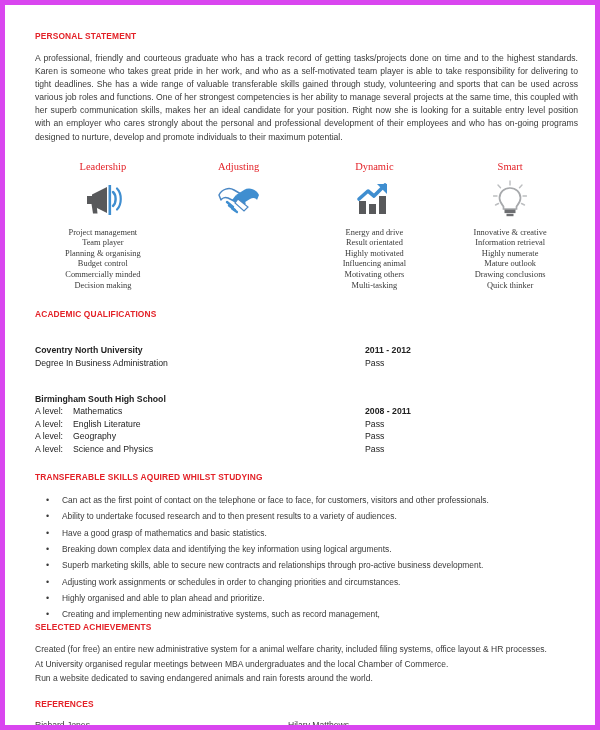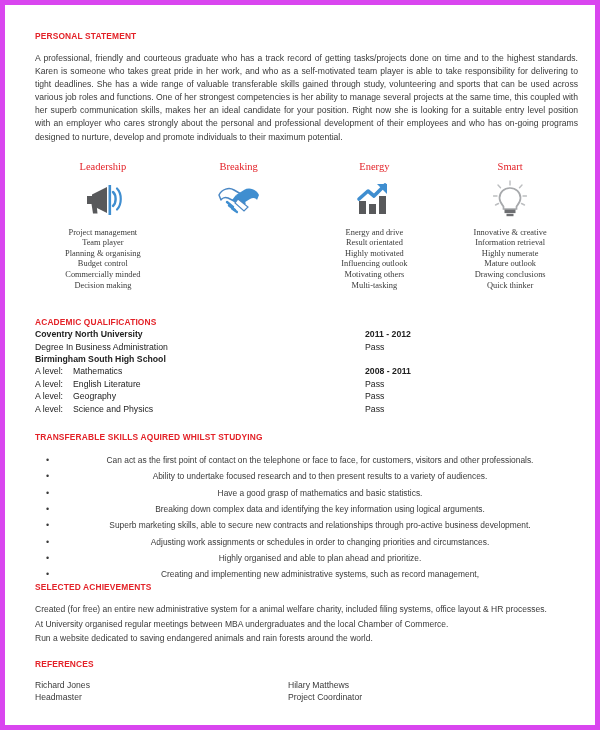--- a/index.html
+++ b/index.html
@@ -63,33 +63,33 @@
   }
   .skill-icon {
     height: 40px;
     display: flex;
     align-items: center;
     justify-content: center;
     margin-bottom: 9px;
   }
   .skill-list {
     list-style: none;
-    margin: 8px;
+    margin: 0;
     padding: 0;
     text-align: center;
   }
   .skill-list li {
     color: #3a3a3a;
     font-size: 8.4px;
     line-height: 10.6px;
   }
 
   
   #academic-block { margin-top: 18px; }
-  .edu-entry { margin-top: 0; }
+  .edu-entry { margin-top: 24px; }
   .edu-row {
     display: flex;
     line-height: 12.4px;
   }
   .edu-row .left {
     width: 330px;
     color: #222;
     font-size: 8.7px;
   }
   .edu-row .right {
@@ -107,21 +107,20 @@
     list-style: none;
     margin: 9px 0 0 0;
     padding: 0;
   }
   .bullets li {
     position: relative;
     padding-left: 27px;
     color: #3a3a3a;
     font-size: 8.4px;
     line-height: 16.3px;
-    text-align: center;
   }
   .bullets li::before {
     content: "\2022";
     position: absolute;
     left: 11px;
     top: 0;
     color: #3a3a3a;
     font-size: 9px;
   }
 
@@ -177,50 +176,50 @@
           <li>Project management</li>
           <li>Team player</li>
           <li>Planning &amp; organising</li>
           <li>Budget control</li>
           <li>Commercially minded</li>
           <li>Decision making</li>
         </ul>
       </div>
 
       <div class="skill-col">
-        <div class="skill-title">Breaking</div>
+        <div class="skill-title">Adjusting</div>
         <div class="skill-icon">
           <svg width="46" height="34" viewBox="0 0 46 34" xmlns="http://www.w3.org/2000/svg">
             <path d="M3 13 C6 7 13 5 18 8 L25 12 L20 20 L12 16 C9 15 6 16 5 18 Z" fill="#ffffff" stroke="#4a87c4" stroke-width="1.5" stroke-linejoin="round"></path>
             <path d="M43 13 C40 7 33 5 28 8 L20 13 L26 22 L34 17 C37 15 40 16 41 18 Z" fill="#3f8ed0"></path>
             <path d="M20 13 L30 21 L26 26 L16 18 Z" fill="#3f8ed0"></path>
             <path d="M11 20 L17 25" stroke="#3f8ed0" stroke-width="2.4" stroke-linecap="round"></path>
             <path d="M13 23.5 L19 28" stroke="#3f8ed0" stroke-width="2.4" stroke-linecap="round"></path>
             <path d="M16 26.5 L21 30" stroke="#3f8ed0" stroke-width="2.2" stroke-linecap="round"></path>
             <path d="M22 17 L32 25 L28 29 L19 21 Z" fill="#ffffff" stroke="#4a87c4" stroke-width="1.2"></path>
           </svg>
         </div>
       </div>
 
       <div class="skill-col">
-        <div class="skill-title">Energy</div>
+        <div class="skill-title">Dynamic</div>
         <div class="skill-icon">
           <svg width="36" height="34" viewBox="0 0 36 34" xmlns="http://www.w3.org/2000/svg">
             <rect x="3" y="19" width="7" height="13" fill="#58595b"></rect>
             <rect x="13" y="22" width="7" height="10" fill="#58595b"></rect>
             <rect x="23" y="14" width="7" height="18" fill="#58595b"></rect>
             <path d="M3 17 L12 9 L18 14 L29 3" stroke="#3f8ed0" stroke-width="3.6" fill="none" stroke-linejoin="round" stroke-linecap="round"></path>
             <path d="M21 2 L31 2 L31 12 Z" fill="#3f8ed0"></path>
           </svg>
         </div>
         <ul class="skill-list">
           <li>Energy and drive</li>
           <li>Result orientated</li>
           <li>Highly motivated</li>
-          <li>Influencing outlook</li>
+          <li>Influencing animal</li>
           <li>Motivating others</li>
           <li>Multi-tasking</li>
         </ul>
       </div>
 
       <div class="skill-col">
         <div class="skill-title">Smart</div>
         <div class="skill-icon">
           <svg width="34" height="38" viewBox="0 0 34 38" xmlns="http://www.w3.org/2000/svg">
             <path d="M17 8 C23 8 27.5 12.5 27.5 18 C27.5 22 25 24.5 23.5 26.5 L23.5 29 L10.5 29 L10.5 26.5 C9 24.5 6.5 22 6.5 18 C6.5 12.5 11 8 17 8 Z" fill="none" stroke="#a7a9ac" stroke-width="1.7"></path>

